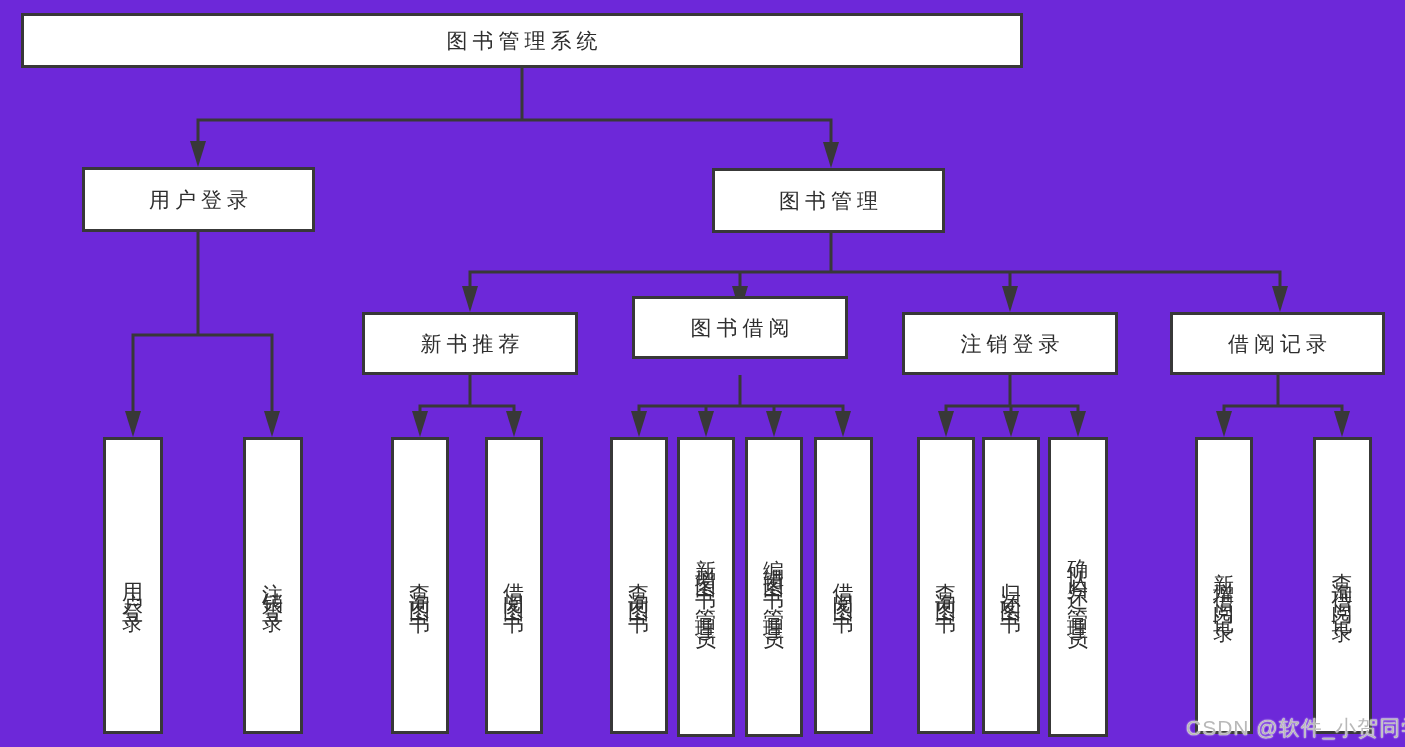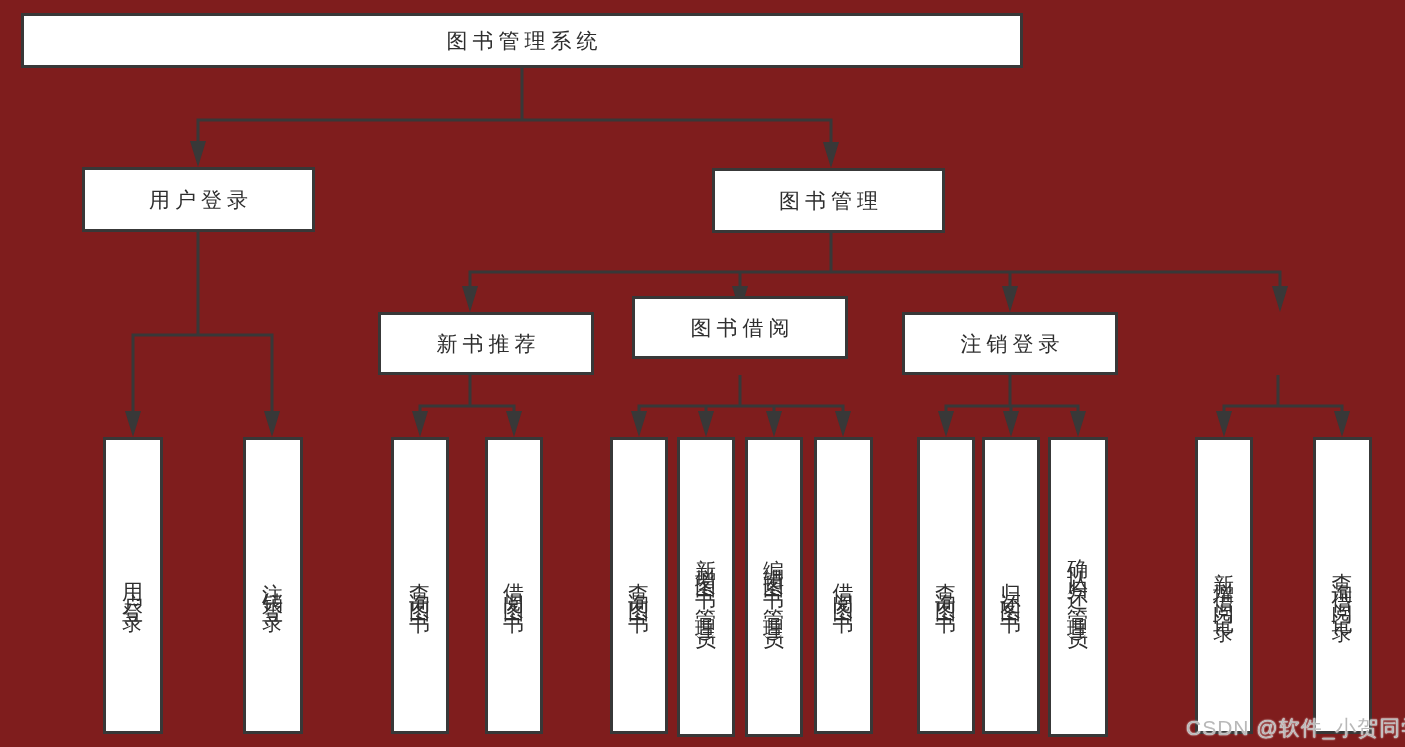--- a/index.html
+++ b/index.html
@@ -1,18 +1,18 @@
 <!DOCTYPE html>
 <html style="--line: #383838; --text: #2e2e2e; --wm: #b9b9b9;"><head>
 <meta charset="utf-8">
 <style>
   :root { --line:#383838; --text:#2e2e2e; --wm:#b9b9b9; }
   html,body { margin:0; padding:0; background:#fff; }
   .stage {
-    position:relative; width:1405px; height:747px; background:#7f1d1d;
+    position:relative; width:1405px; height:747px; background:#6d28d9;
     font-family:"Liberation Sans","DejaVu Sans",sans-serif; overflow:hidden;
   }
   .stage svg { position:absolute; left:0; top:0; }
   .stage svg path { fill:none; stroke:var(--line); stroke-width:3; }
   .stage svg polygon { fill:var(--line); stroke:none; }
   .node {
     position:absolute; box-sizing:border-box; background:#fff;
     border:3px solid var(--line); color:var(--text);
     display:flex; align-items:center; justify-content:center;
     font-size:21px; letter-spacing:5px; text-indent:5px; white-space:nowrap;
@@ -66,23 +66,24 @@
     <path d="M1278 375 V406 M1224 412 V406 H1342 V412"></path>
     <polygon points="1216,411 1232,411 1224,437"></polygon>
     <polygon points="1334,411 1350,411 1342,437"></polygon>
   </svg>
 
   <div class="node" style="left:21px;top:13px;width:1002px;height:55px">图书管理系统</div>
 
   <div class="node" style="left:82px;top:167px;width:233px;height:65px">用户登录</div>
   <div class="node" style="left:712px;top:168px;width:233px;height:65px">图书管理</div>
 
-  <div class="node" style="left:378px;top:312px;width:216px;height:63px">新书推荐</div>
+  <div class="node" style="left:362px;top:312px;width:216px;height:63px">新书推荐</div>
   <div class="node" style="left:632px;top:296px;width:216px;height:63px">图书借阅</div>
   <div class="node" style="left:902px;top:312px;width:216px;height:63px">注销登录</div>
+  <div class="node" style="left:1170px;top:312px;width:215px;height:63px">借阅记录</div>
 
   <div class="node leaf" style="left:103px;top:437px;width:60px;height:297px">用户登录</div>
   <div class="node leaf" style="left:243px;top:437px;width:60px;height:297px">注销登录</div>
 
   <div class="node leaf" style="left:391px;top:437px;width:58px;height:297px">查询图书</div>
   <div class="node leaf" style="left:485px;top:437px;width:58px;height:297px">借阅图书</div>
 
   <div class="node leaf" style="left:610px;top:437px;width:58px;height:297px">查询图书</div>
   <div class="node leaf" style="left:677px;top:437px;width:58px;height:300px">新增图书（管理员）</div>
   <div class="node leaf" style="left:745px;top:437px;width:58px;height:300px">编辑图书（管理员）</div>

